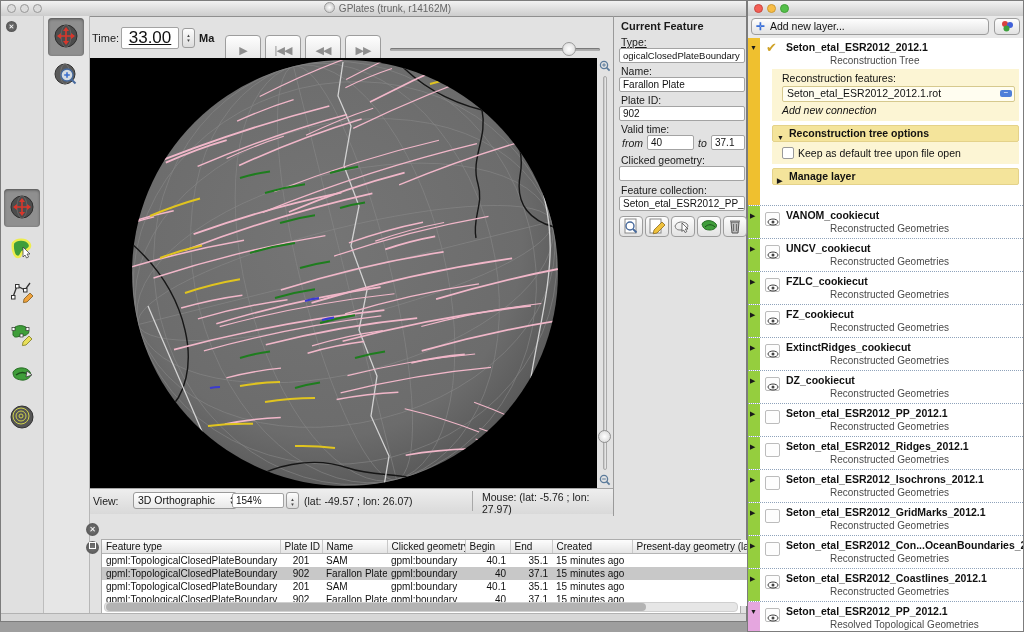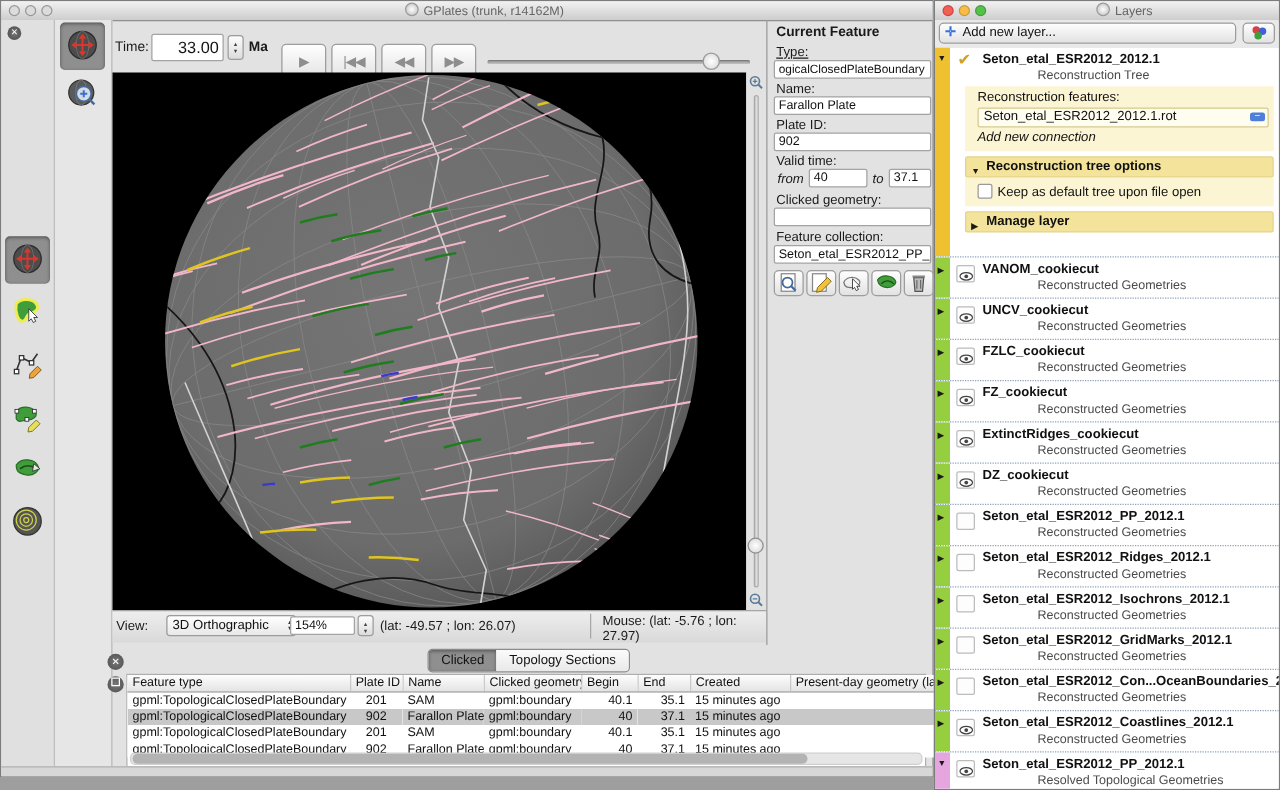--- a/index.html
+++ b/index.html
@@ -137,21 +137,21 @@
           <ellipse cx="13" cy="13" rx="4.5" ry="10" fill="none" stroke="#777" stroke-width="0.8"></ellipse>
           <circle cx="15" cy="14" r="6" fill="#e9f2fb" fill-opacity="0.85" stroke="#46699c" stroke-width="1.4"></circle>
           <path d="M12.2 14 h5.6 M15 11.2 v5.6" stroke="#3a6fd0" stroke-width="1.6"></path>
           <path d="M19.5 18.5 l4 4" stroke="#46699c" stroke-width="2"></path>
         </svg>
       </div>
     </div>
 
     <div style="position:absolute;left:89px;top:15px;width:523px;height:42px;">
       <span class="lbl" style="left:2px;top:16px;font-size:11px;">Time:</span>
-      <div class="tfield" style="left:31px;top:11px;width:58px;height:22px;font-size:13px;text-align:right;line-height:18px;">33.00</div>
+      <div class="tfield" style="left:31px;top:11px;width:58px;height:22px;font-size:17px;text-align:center;line-height:18px;text-decoration:underline;">33.00</div>
       <div class="spinner" style="left:92px;top:12px;"><span>▲</span><br><span>▼</span></div>
       <span class="lbl" style="left:109px;top:16px;font-size:11px;font-weight:bold;">Ma</span>
 
       <div class="btn playbtn" style="left:135px;"><span>▶</span></div>
       <div class="btn playbtn" style="left:175px;"><span>|◀◀</span></div>
       <div class="btn playbtn" style="left:215px;"><span>◀◀</span></div>
       <div class="btn playbtn" style="left:255px;"><span>▶▶</span></div>
 
       <div style="position:absolute;left:300px;top:32px;width:210px;height:3px;background:#b0b0b0;border-radius:2px;box-shadow:inset 0 1px 1px rgba(0,0,0,.35);"></div>
       <div style="position:absolute;left:472px;top:26px;width:14px;height:14px;border-radius:50%;background:radial-gradient(#ffffff,#d6d6d6);border:1px solid #9a9a9a;box-sizing:border-box;"></div>
@@ -370,24 +370,20 @@
             <rect x="6" y="3.4" width="10" height="1.6" fill="#888"></rect>
             <path d="M9.5 7 v7 M12.5 7 v7" stroke="#666" stroke-width="0.9"></path>
           </svg>
       </div>
     </div>
 
     <div style="position:absolute;left:85px;top:517px;width:660px;height:98px;">
       <div class="dockbtn" style="top:5px;"><span>✕</span></div>
       <div class="dockbtn" style="top:23px;"><span style="display:inline-block;width:5px;height:5px;border:1px solid #fff;vertical-align:1px;"></span></div>
 
-      <div class="tabs" style="left:256px;top:1px;">
-        <div class="tab active">Clicked</div>
-        <div class="tab">Topology Sections</div>
-      </div>
 
       <div style="position:absolute;left:15px;top:21px;width:640px;height:75px;background:#fff;border:1px solid #adadad;box-sizing:border-box;">
         <table class="clicked" style="width:715px;">
           <colgroup>
               <col style="width:178px">
               <col style="width:42px">
               <col style="width:65px">
               <col style="width:78px">
               <col style="width:45px">
               <col style="width:42px">
@@ -456,21 +452,20 @@
     </div>
 
     <div style="position:absolute;left:0;right:0;bottom:0;height:7px;background:#d7d7d7;border-top:1px solid #b2b2b2;"></div>
   </div>
 
   <div class="win" id="layers-window" style="left:747px;top:0;width:277px;height:632px;">
     <div class="titlebar">
       <span class="tl" style="left:6px;background:#f45f55;border:1px solid #c94840;"></span>
       <span class="tl" style="left:19px;background:#f8bd45;border:1px solid #cb9a36;"></span>
       <span class="tl" style="left:32px;background:#55c04a;border:1px solid #43a03a;"></span>
-      <div class="title"><span class="winicon"></span><span>Layers</span></div>
     </div>
 
     <div style="position:absolute;left:0;right:0;top:15px;height:22px;background:#e9e9e9;border-bottom:1px solid #bdbdbd;">
       <div class="btn" style="position:absolute;left:3px;top:2px;width:238px;height:17px;font-size:10.5px;line-height:15px;padding-left:18px;text-align:left;">
         <span style="position:absolute;left:4px;top:0;color:#3a6fd8;font-weight:bold;">✛</span>
         <span>Add new layer...</span>
       </div>
       <div class="btn" style="position:absolute;right:3px;top:2px;width:26px;height:17px;">
         <svg width="15" height="13" viewBox="0 0 15 13" style="margin:1px 0 0 5px;">
           <circle cx="5" cy="4" r="3" fill="#d94040"></circle>

